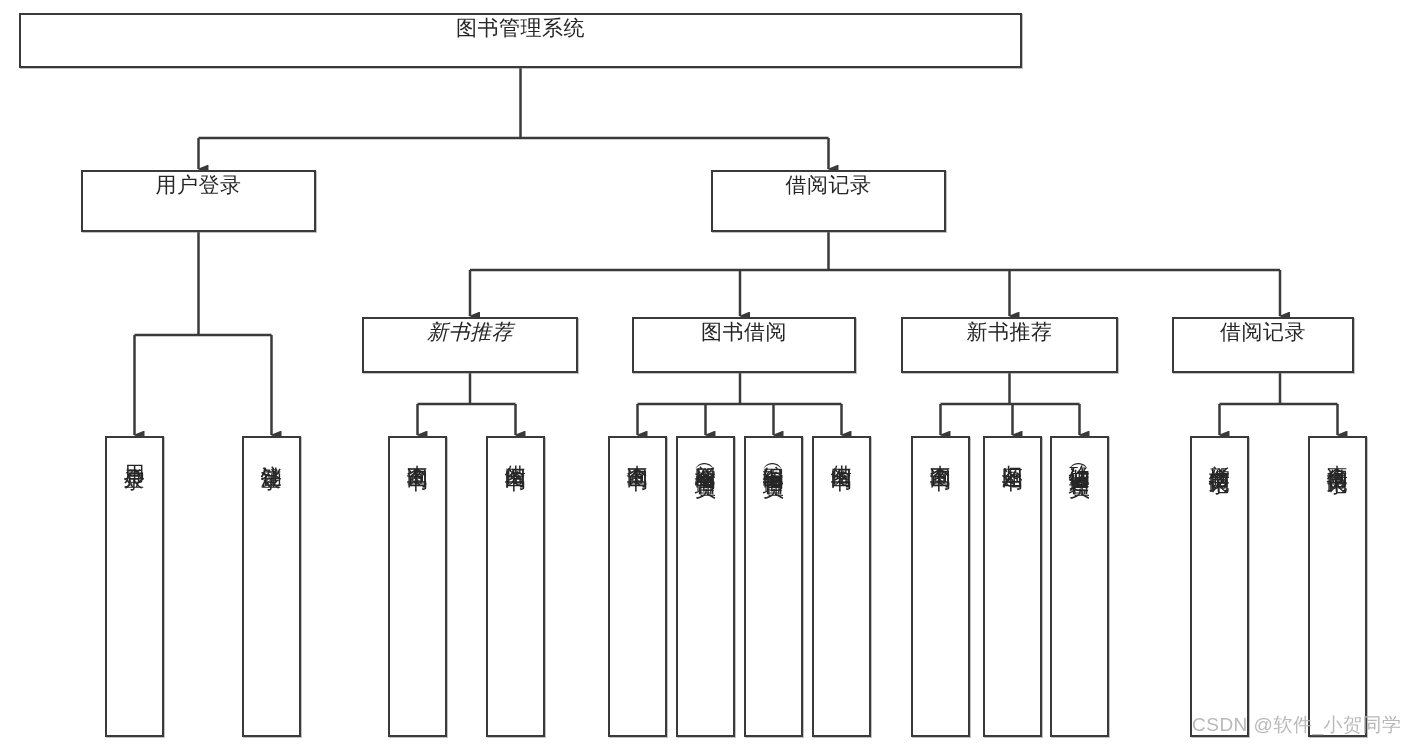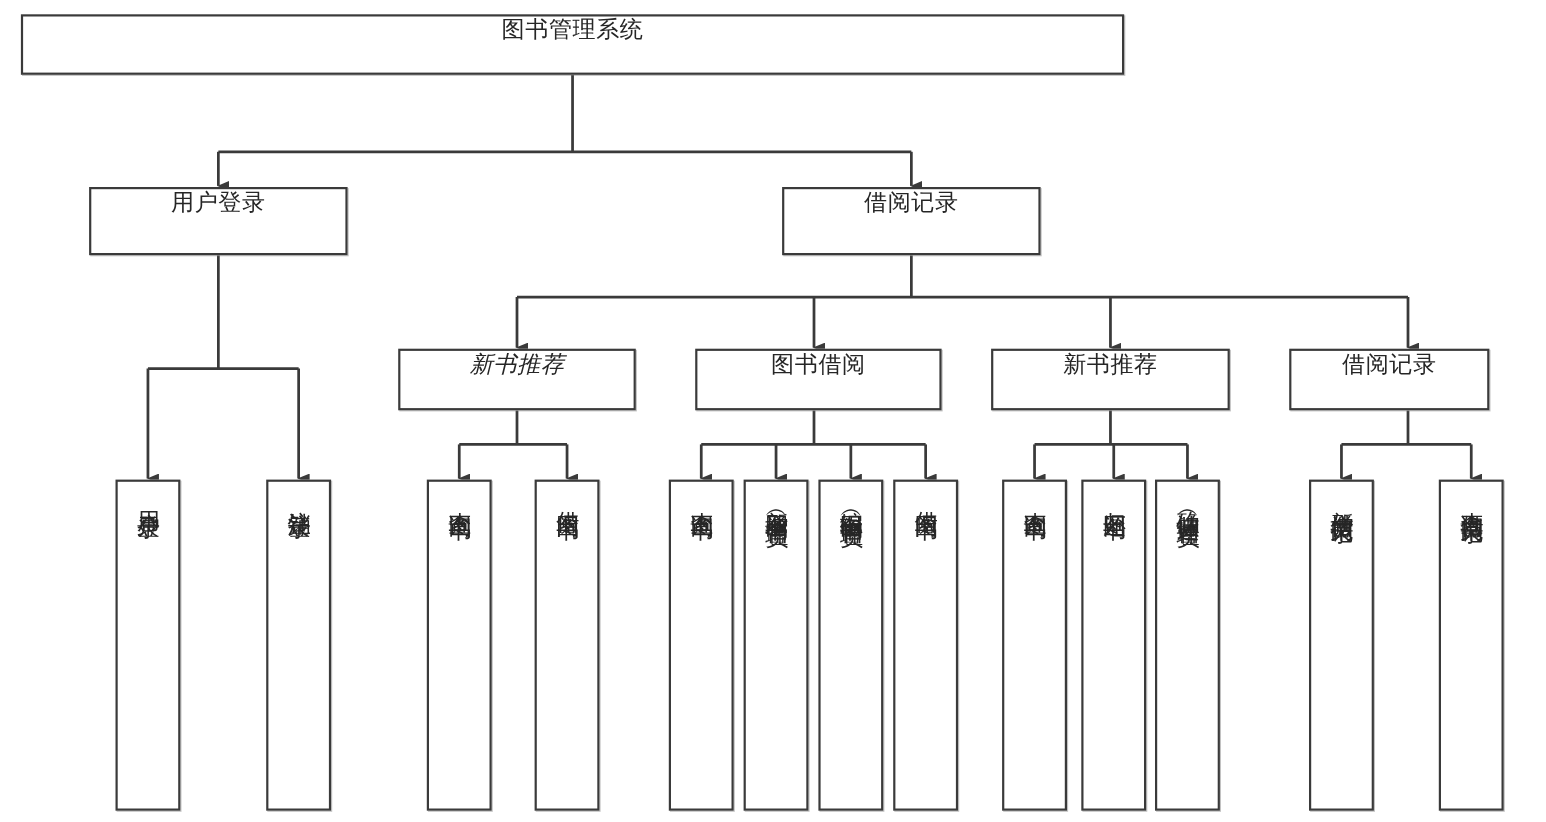--- a/index.html
+++ b/index.html
@@ -168,13 +168,14 @@
         <span class="label">确认归还（管理员）</span>
       </div>
       <div class="node vertical" style="left: 1190px; top: 436px; width: 59px; height: 301px;">
         <span class="label">新增借阅记录</span>
       </div>
       <div class="node vertical" style="left: 1308px; top: 436px; width: 59px; height: 301px;">
         <span class="label">查询借阅记录</span>
       </div>
     </div>
 
+  <div class="watermark" style="left:1192px; top:712px;">CSDN @软件_小贺同学</div>
 </div>
 
 </body></html>

